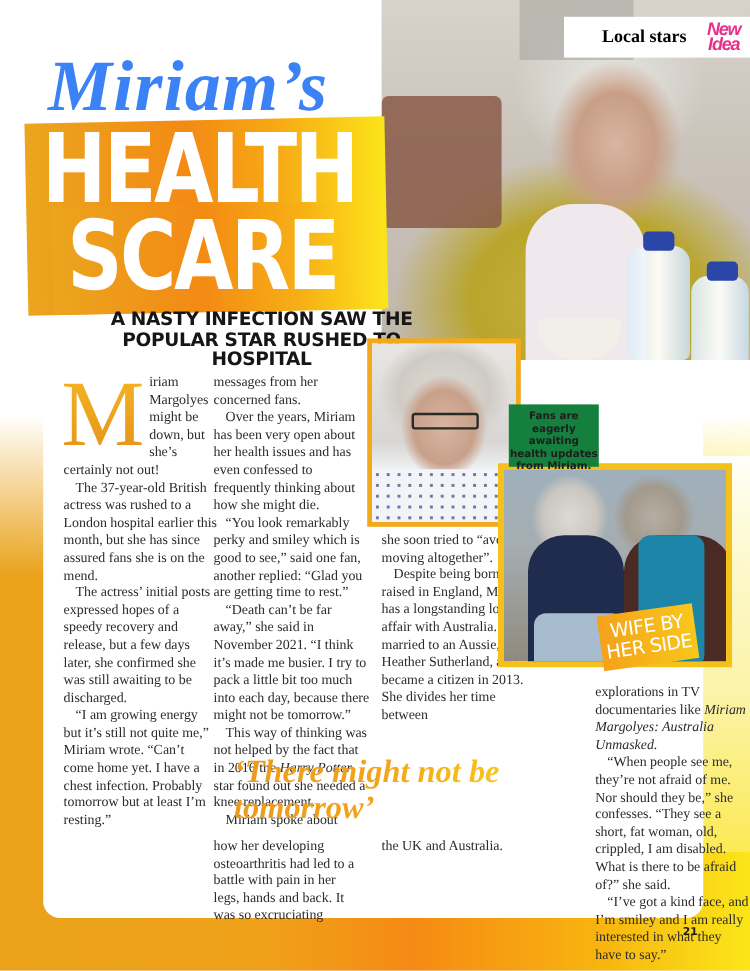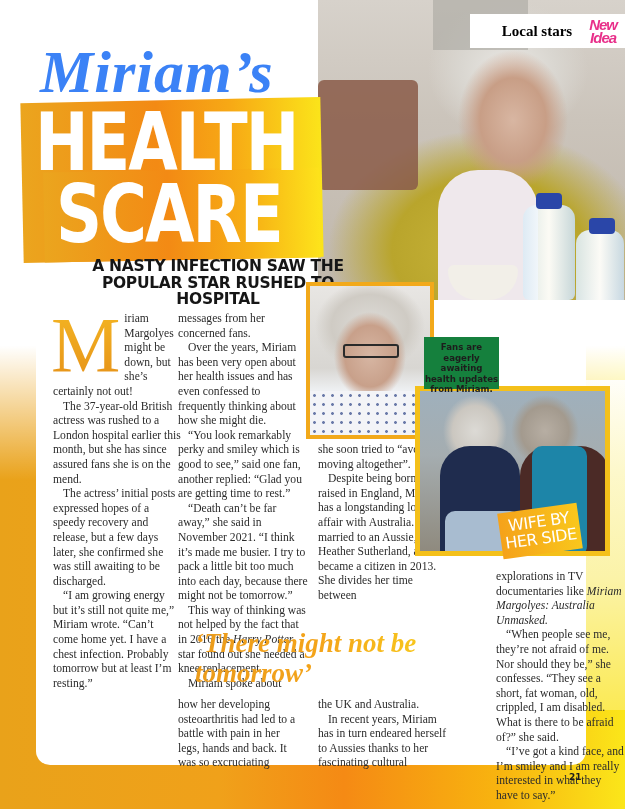--- a/index.html
+++ b/index.html
@@ -209,21 +209,20 @@
   <p>Despite being born and raised in England, Miriam has a longstanding love affair with Australia. She is married to an Aussie, wife Heather Sutherland, and became a citizen in 2013. She divides her time between</p>
 </div>
 
 <div class="pullquote">‘There might not be tomorrow’</div>
 
 <div class="col col2b">
   <p class="noindent">how her developing osteoarthritis had led to a battle with pain in her legs, hands and back. It was so excruciating</p>
 </div>
 <div class="col col3b">
   <p class="noindent">the UK and Australia.</p>
-  <p>In recent years, Miriam has in turn endeared herself to Aussies thanks to her fascinating cultural</p>
 </div>
 
 <div class="col col4">
   <p class="noindent"><span>explorations in TV documentaries like</span> <em>Miriam Margolyes: Australia Unmasked.</em></p>
   <p>“When people see me, they’re not afraid of me. Nor should they be,” she confesses. “They see a short, fat woman, old, crippled, I am disabled. What is there to be afraid of?” she said.</p>
   <p>“I’ve got a kind face, and I’m smiley and I am really interested in what they have to say.”</p>
 </div>
 
 <div class="inset1" title="Miriam in hospital gown wearing glasses">
   <div class="glasses"></div>

